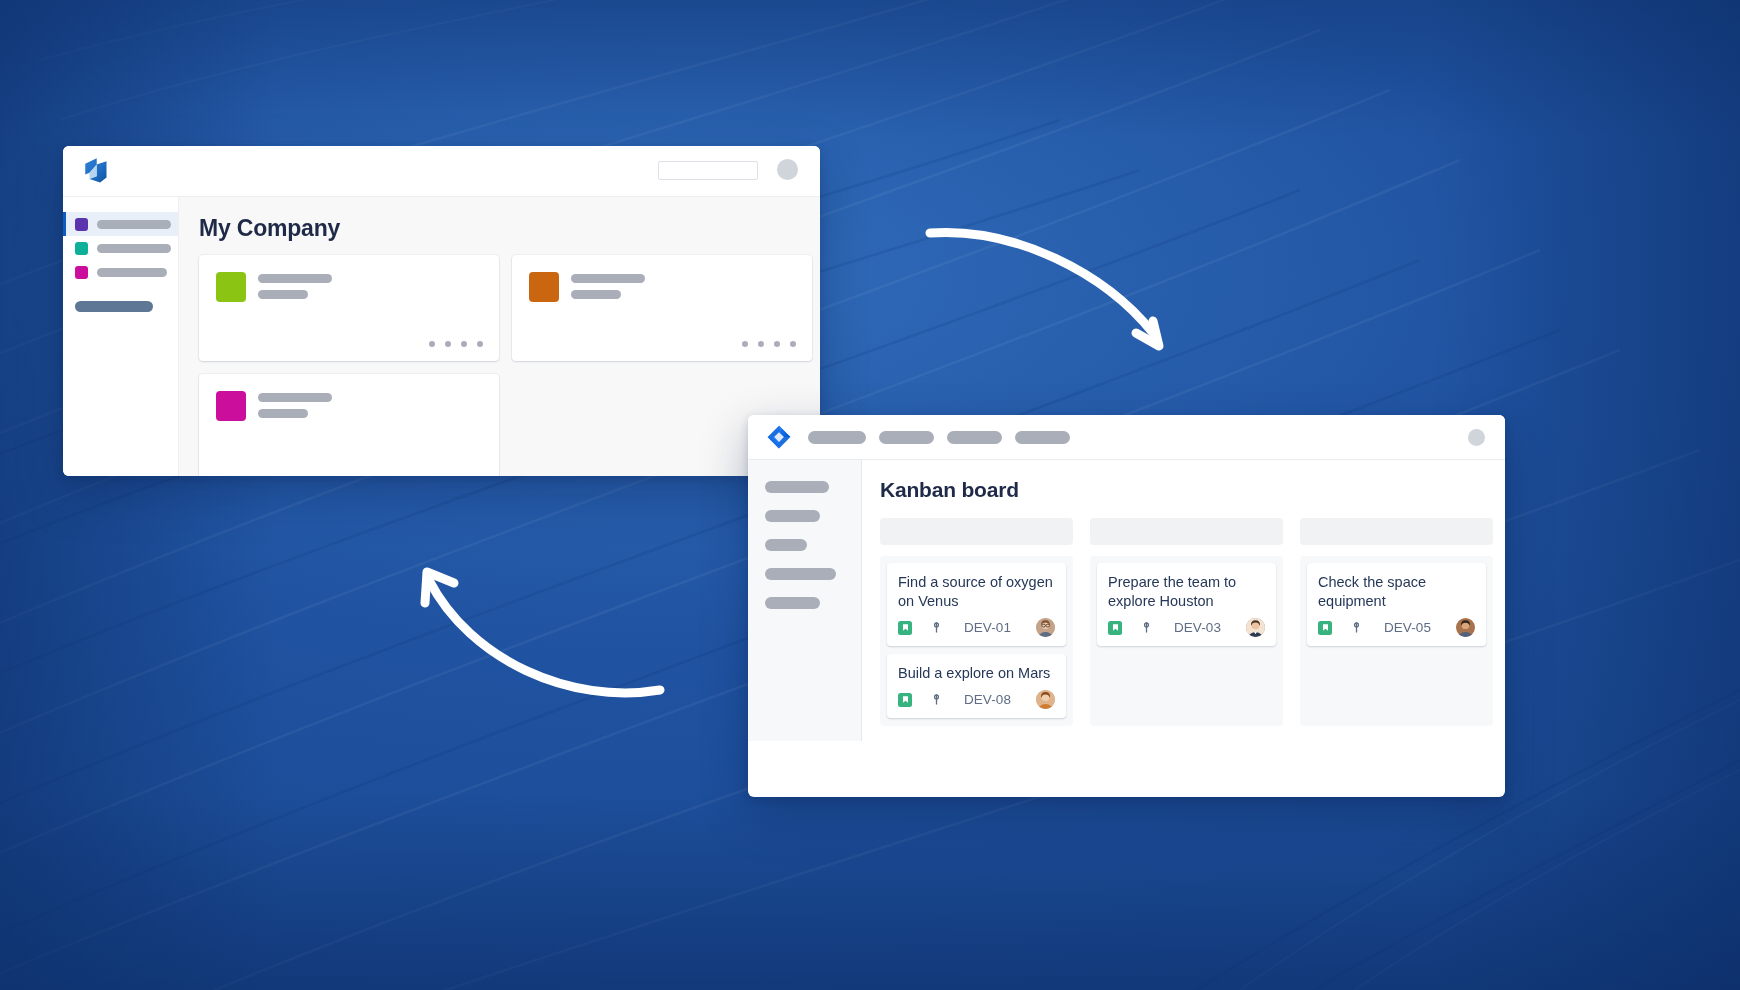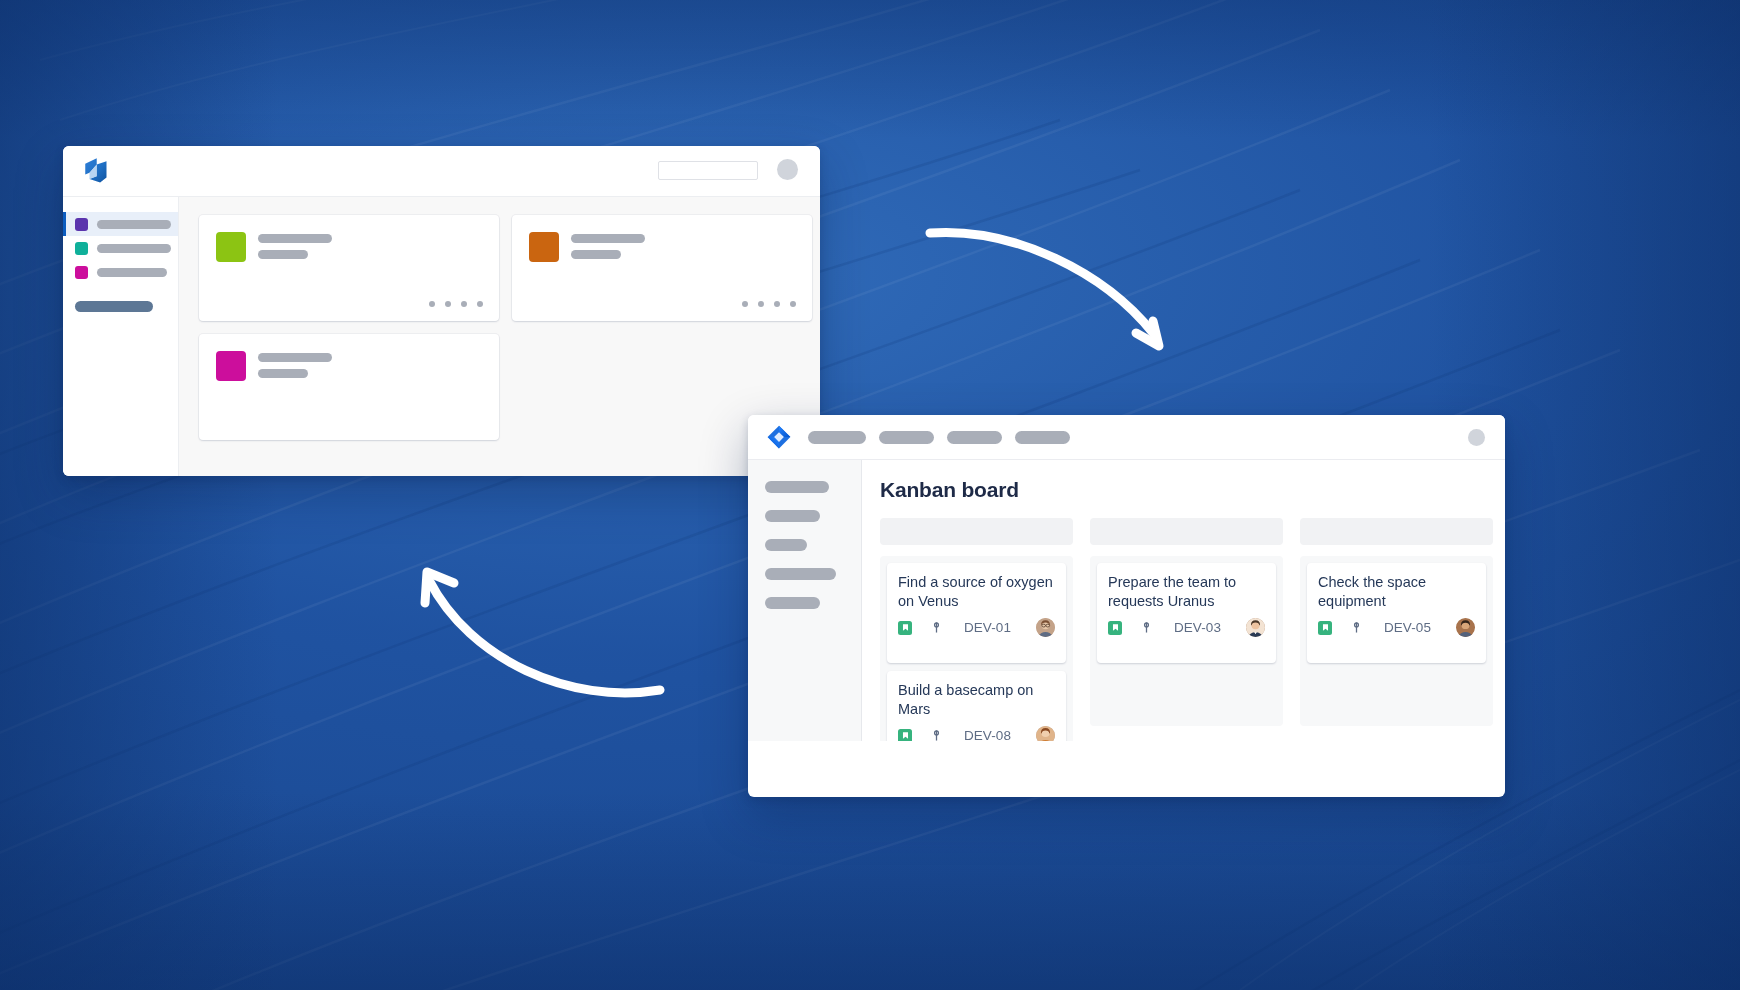--- a/index.html
+++ b/index.html
@@ -113,21 +113,21 @@
   #win-jira .board{flex:1;padding:18px 0 0 18px;background:#fff;overflow:hidden;}
   #win-jira h2{
     margin:0 0 16px 0;font-size:21px;line-height:24px;font-weight:700;color:#1e2a47;
     letter-spacing:-.2px;
   }
   .columns{display:flex;gap:17px;}
   .col{width:193px;flex:0 0 193px;}
   .col-head{height:27px;border-radius:4px;background:#f1f2f4;margin-bottom:11px;}
   .col-body{background:#f7f8f9;border-radius:4px;padding:7px;display:flex;flex-direction:column;gap:8px;min-height:170px;box-sizing:border-box;}
   .issue{
-    background:#fff;border-radius:4px;padding:10px 11px 26px 11px;
+    background:#fff;border-radius:4px;padding:10px 11px 9px 11px;
     box-shadow:0 1px 2px rgba(9,30,66,.18);
   }
   .issue-title{
     font-size:14.5px;line-height:19px;color:#253858;font-weight:400;margin-bottom:7px;
   }
   .issue-meta{display:flex;align-items:center;gap:19px;}
   .type-icon{
     width:14px;height:14px;border-radius:2.5px;background:#36b37e;
     display:flex;align-items:center;justify-content:center;flex:0 0 14px;
   }
@@ -219,20 +219,21 @@
         <span class="nav-bar" style="width:74px"></span>
       </div>
       <div class="nav-row">
         <span class="nav-sq" style="background:#cc0e9c"></span>
         <span class="nav-bar" style="width:70px"></span>
       </div>
       <div class="nav-solid"></div>
     </div>
 
     <div class="content">
+      <h1>My Company</h1>
 
 
       <div class="cards">
 
         <div class="proj-card">
           <div class="proj-head">
             <span class="proj-sq" style="background:#8cc413"></span>
             <span class="proj-lines">
               <span class="proj-line" style="width:74px"></span>
               <span class="proj-line" style="width:50px"></span>
@@ -345,21 +346,21 @@
                     <path d="M10,2.4c3.2,0,4.6,1.8,4.6,4.2c0,.6-.3,1.1-.6,1.1c-.2-2-1.6-2.9-4-2.9s-3.8.9-4,2.9c-.3,0-.6-.5-.6-1.1C5.4,4.2,6.8,2.4,10,2.4z" fill="#7a4f33"></path>
                     <ellipse cx="8.1" cy="8" rx="1.9" ry="1.5" fill="none" stroke="#4a3325" stroke-width=".8"></ellipse>
                     <ellipse cx="12.4" cy="8" rx="1.9" ry="1.5" fill="none" stroke="#4a3325" stroke-width=".8"></ellipse>
                     <path d="M2.5,20c1.1-3.6,4.1-5.2,7.5-5.2s6.4,1.6,7.5,5.2z" fill="#5e6c84"></path>
                   </svg>
                 </span>
               </div>
             </div>
 
             <div class="issue">
-              <div class="issue-title">Build a basecamp on Mars</div>
+              <div class="issue-title">Build a explore on Mars</div>
               <div class="issue-meta">
                 <span class="type-icon">
                   <svg width="9" height="9" viewBox="0 0 10 10">
                       <path d="M2.2,1.4h5.6v7.2L5,6.5L2.2,8.6Z" fill="#fff"></path>
                     </svg>
                 </span>
                 <svg class="prio-icon" viewBox="0 0 12 14">
                   <line x1="6" y1="1.5" x2="6" y2="12.5" stroke="#5e6c84" stroke-width="1.4"></line>
                   <circle cx="6" cy="4.2" r="2.1" fill="none" stroke="#5e6c84" stroke-width="1.4"></circle>
                 </svg>
@@ -376,21 +377,21 @@
             </div>
 
           </div>
         </div>
 
         <div class="col">
           <div class="col-head"></div>
           <div class="col-body">
 
             <div class="issue">
-              <div class="issue-title">Prepare the team to requests Uranus</div>
+              <div class="issue-title">Prepare the team to explore Houston</div>
               <div class="issue-meta">
                 <span class="type-icon">
                   <svg width="9" height="9" viewBox="0 0 10 10">
                       <path d="M2.2,1.4h5.6v7.2L5,6.5L2.2,8.6Z" fill="#fff"></path>
                     </svg>
                 </span>
                 <svg class="prio-icon" viewBox="0 0 12 14">
                   <line x1="6" y1="1.5" x2="6" y2="12.5" stroke="#5e6c84" stroke-width="1.4"></line>
                   <circle cx="6" cy="4.2" r="2.1" fill="none" stroke="#5e6c84" stroke-width="1.4"></circle>
                 </svg>

